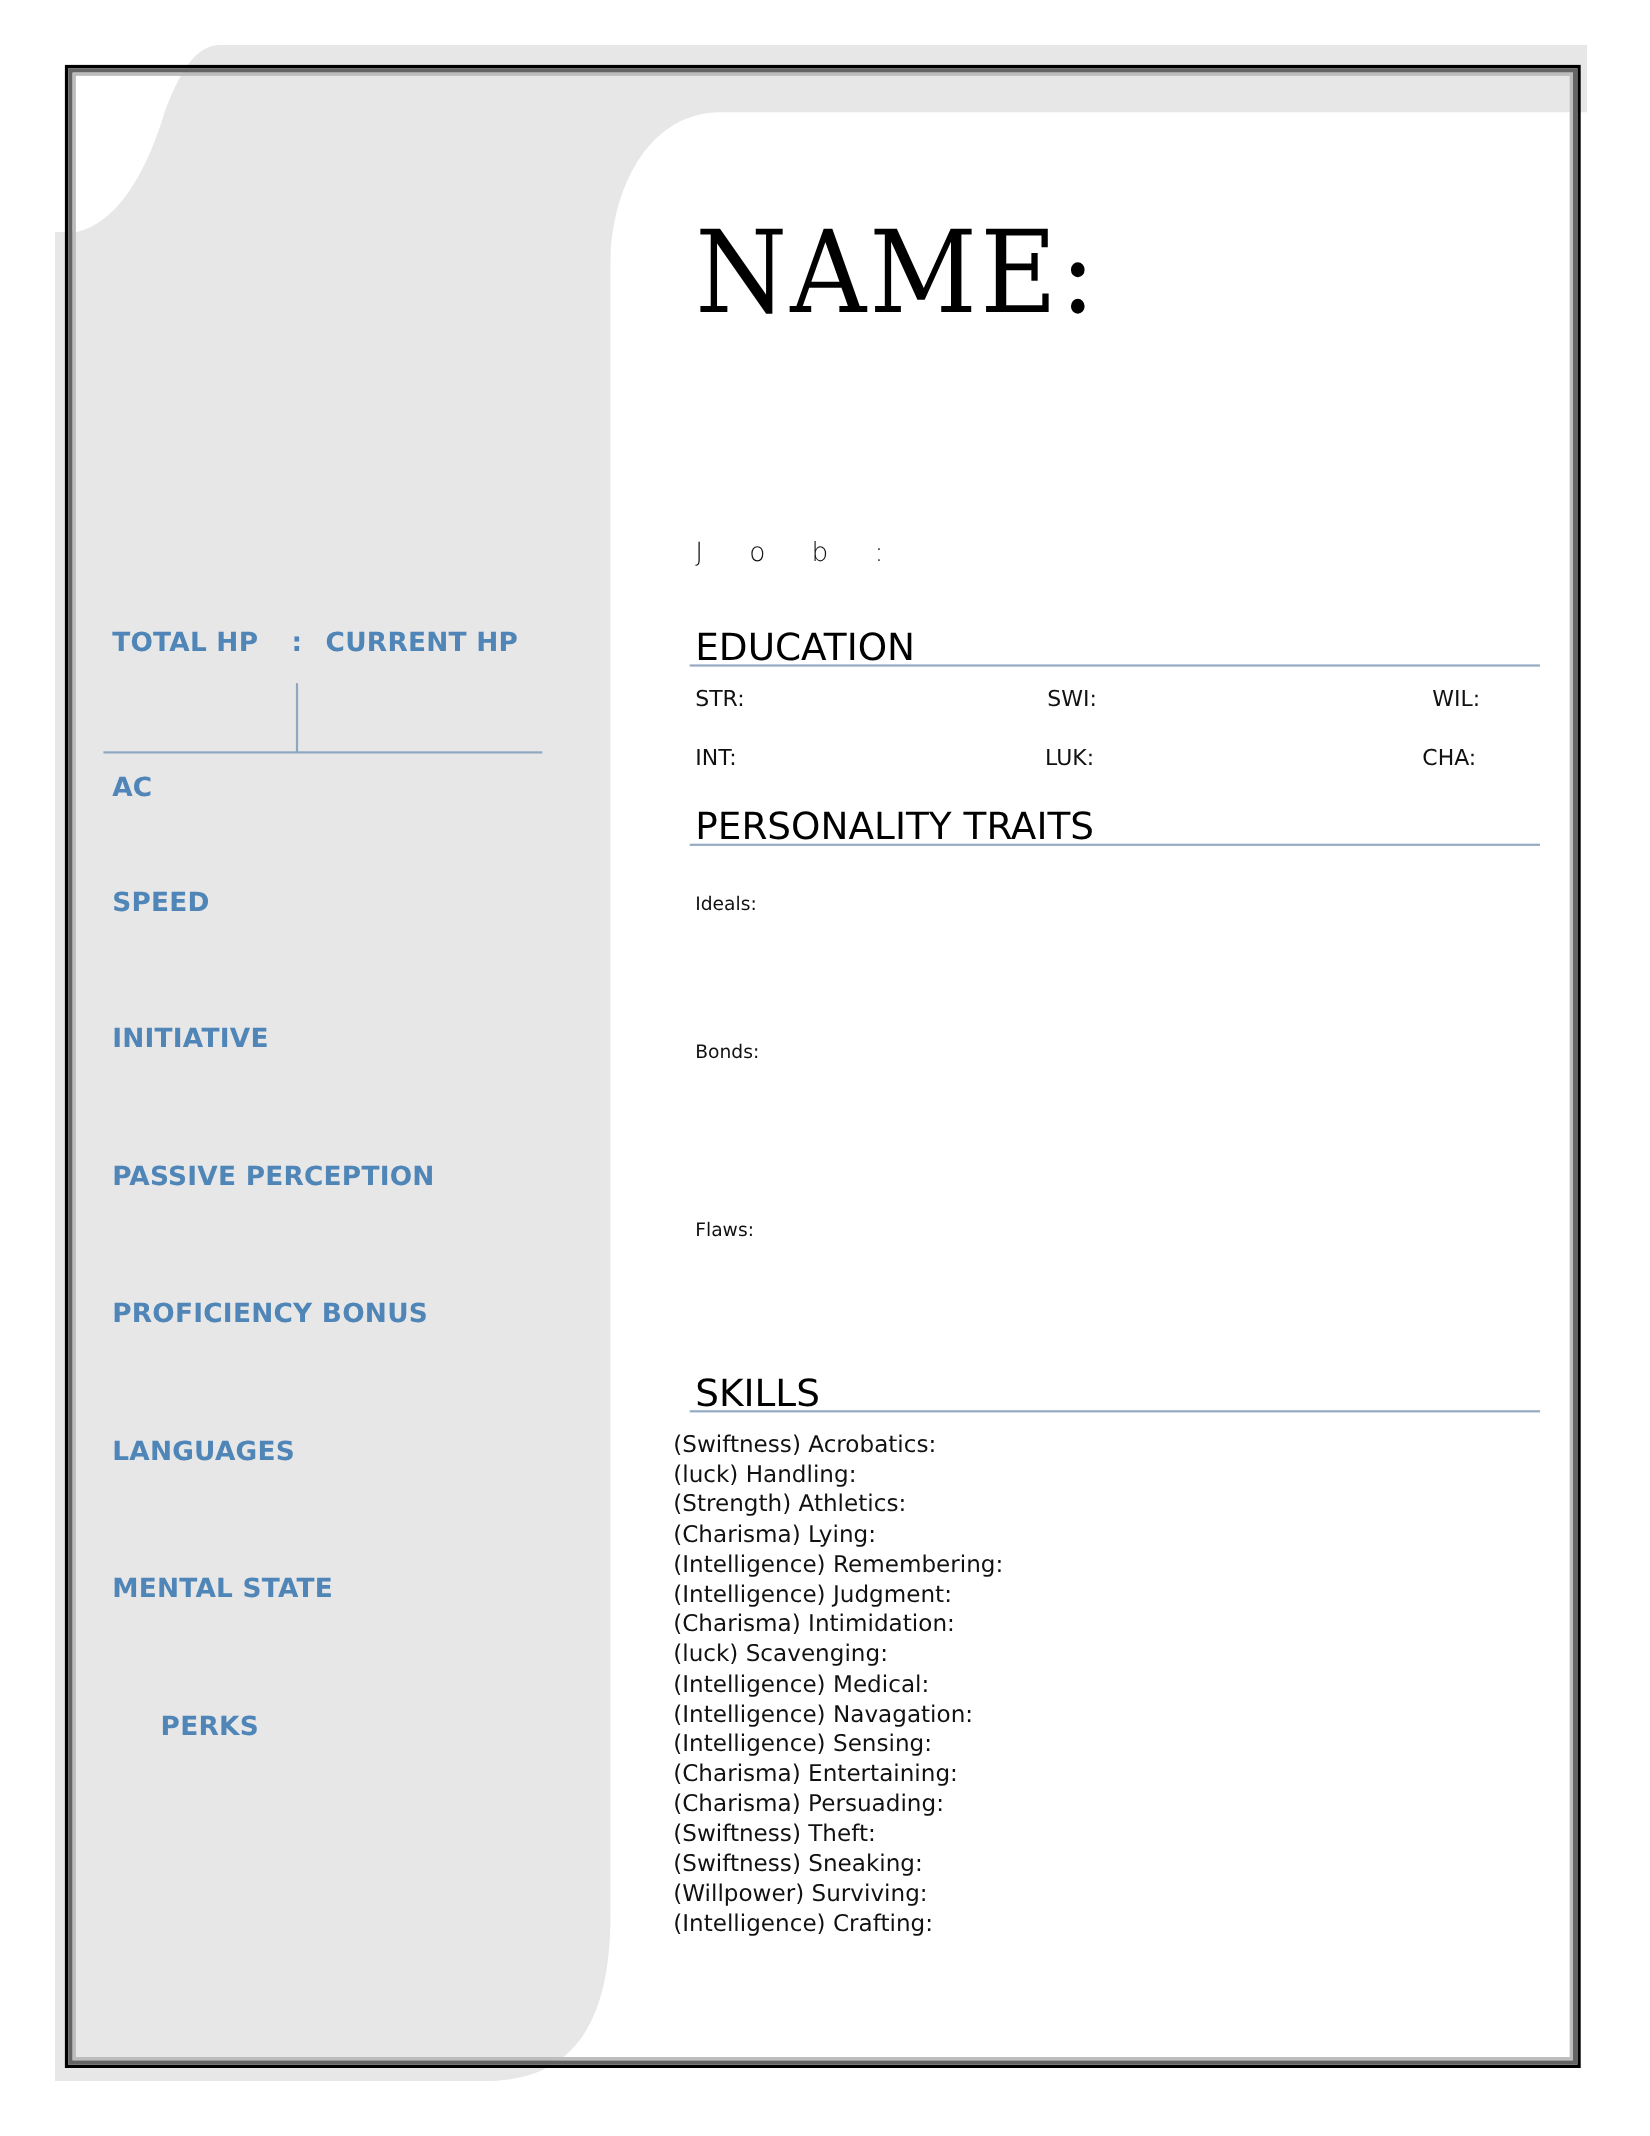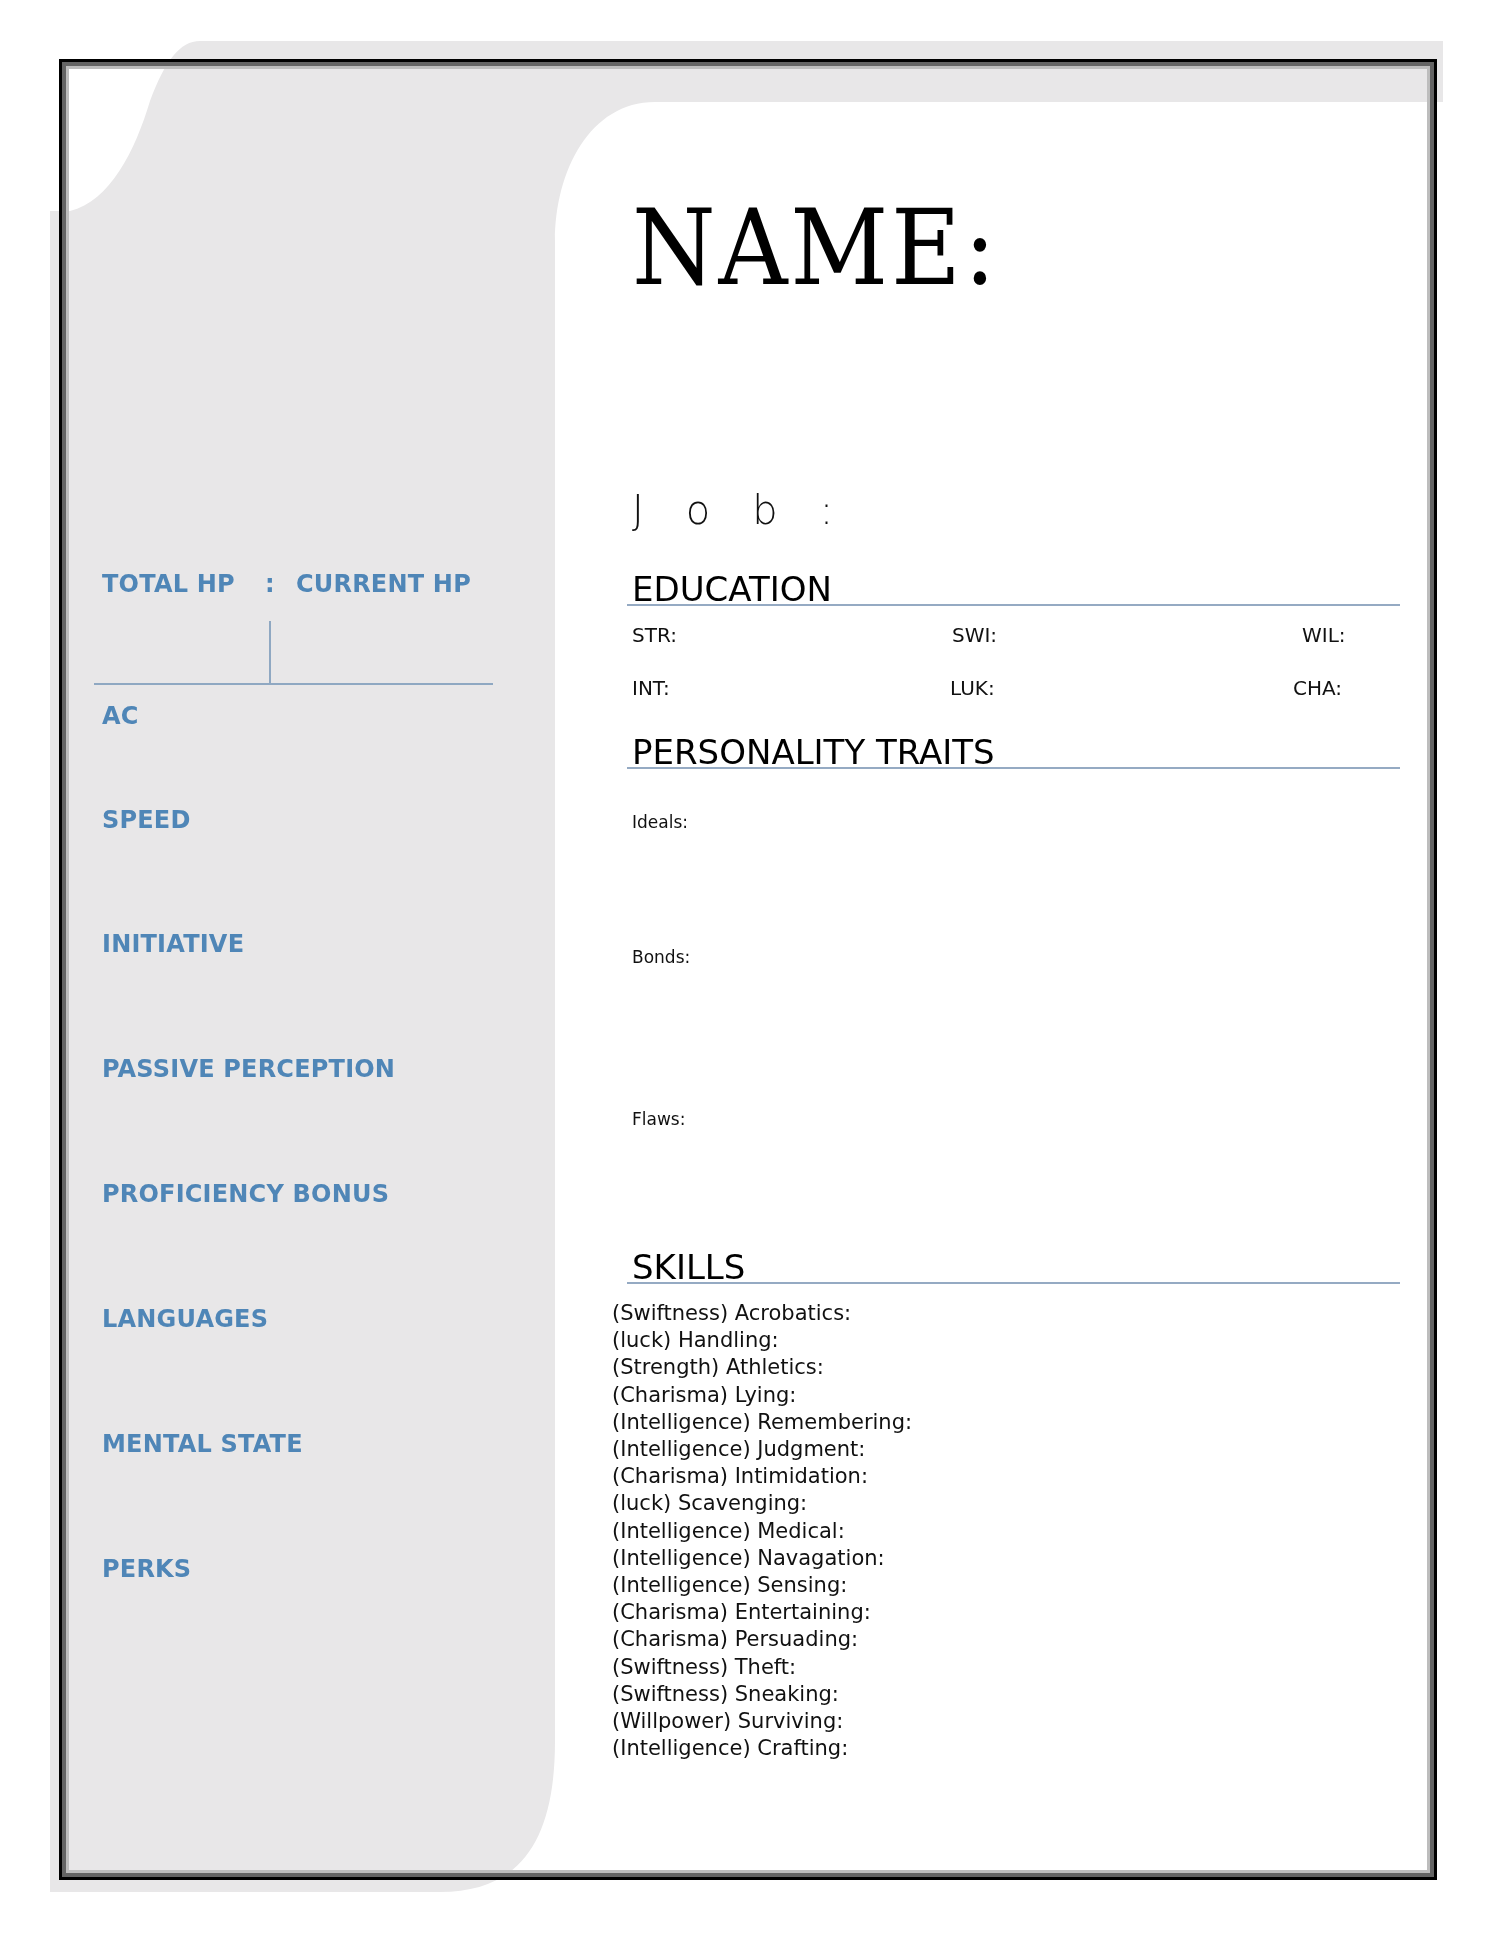--- a/index.html
+++ b/index.html
@@ -13,21 +13,21 @@
     .frame-outer { position: absolute; left: 59px; top: 59px; width: 1378px; height: 1821px;
                    border: 3px solid #000; box-sizing: border-box; }
     .frame-mid { position: absolute; left: 62px; top: 62px; width: 1372px; height: 1815px;
                  border: 4px solid #646464; box-sizing: border-box; }
     .frame-inner { position: absolute; left: 66px; top: 66px; width: 1364px; height: 1807px;
                    border: 3px solid #bdbdbd; box-sizing: border-box; }
 
     .title { position: absolute; left: 632px; top: 196px; font-family: "DejaVu Serif", "Liberation Serif", serif;
              font-size: 104px; letter-spacing: 3px; color: #000; line-height: 1; transform: scaleX(0.92); transform-origin: left top; }
     .job { position: absolute; left: 632px; top: 490px; font-family: "DejaVu Sans", sans-serif;
-           font-size: 40px; font-weight: 300; color: #111; letter-spacing: 42px; line-height: 1; }
+           font-size: 24px; font-weight: 300; color: #111; letter-spacing: 42px; line-height: 1; }
 
     .section-h { position: absolute; left: 632px; font-family: "DejaVu Sans", sans-serif; font-size: 34px;
                  font-weight: normal; color: #000; letter-spacing: 0px; line-height: 1; }
     .rule { position: absolute; left: 627px; width: 773px; height: 2px; background: #95aac3; }
 
     .stat { position: absolute; font-size: 20px; color: #111; line-height: 1; }
 
     .trait { position: absolute; left: 632px; font-size: 17px; color: #111; line-height: 1; }
 
     .skills { position: absolute; left: 612px; top: 1300px; margin: 0; padding: 0; list-style: none; }
@@ -70,21 +70,21 @@
 <div class="hp-line-v"></div>
 <div class="hp-line-h"></div>
 
 <div class="side-label" style="top:704px;">AC</div>
 <div class="side-label" style="top:808px;">SPEED</div>
 <div class="side-label" style="top:932px;">INITIATIVE</div>
 <div class="side-label" style="top:1057px;">PASSIVE PERCEPTION</div>
 <div class="side-label" style="top:1182px;">PROFICIENCY BONUS</div>
 <div class="side-label" style="top:1307px;">LANGUAGES</div>
 <div class="side-label" style="top:1432px;">MENTAL STATE</div>
-<div class="side-label" style="top:1557px;">PERKS</div>
+<div class="side-label" style="top:1557px;margin-left:44px;">PERKS</div>
 
 <div class="section-h" style="top:572px;">EDUCATION</div>
 <div class="rule" style="top:604px;"></div>
 <div class="stat" style="left:632px; top:625px;">STR:</div>
 <div class="stat" style="left:952px; top:625px;">SWI:</div>
 <div class="stat" style="left:1302px; top:625px;">WIL:</div>
 <div class="stat" style="left:632px; top:678px;">INT:</div>
 <div class="stat" style="left:950px; top:678px;">LUK:</div>
 <div class="stat" style="left:1293px; top:678px;">CHA:</div>
 

